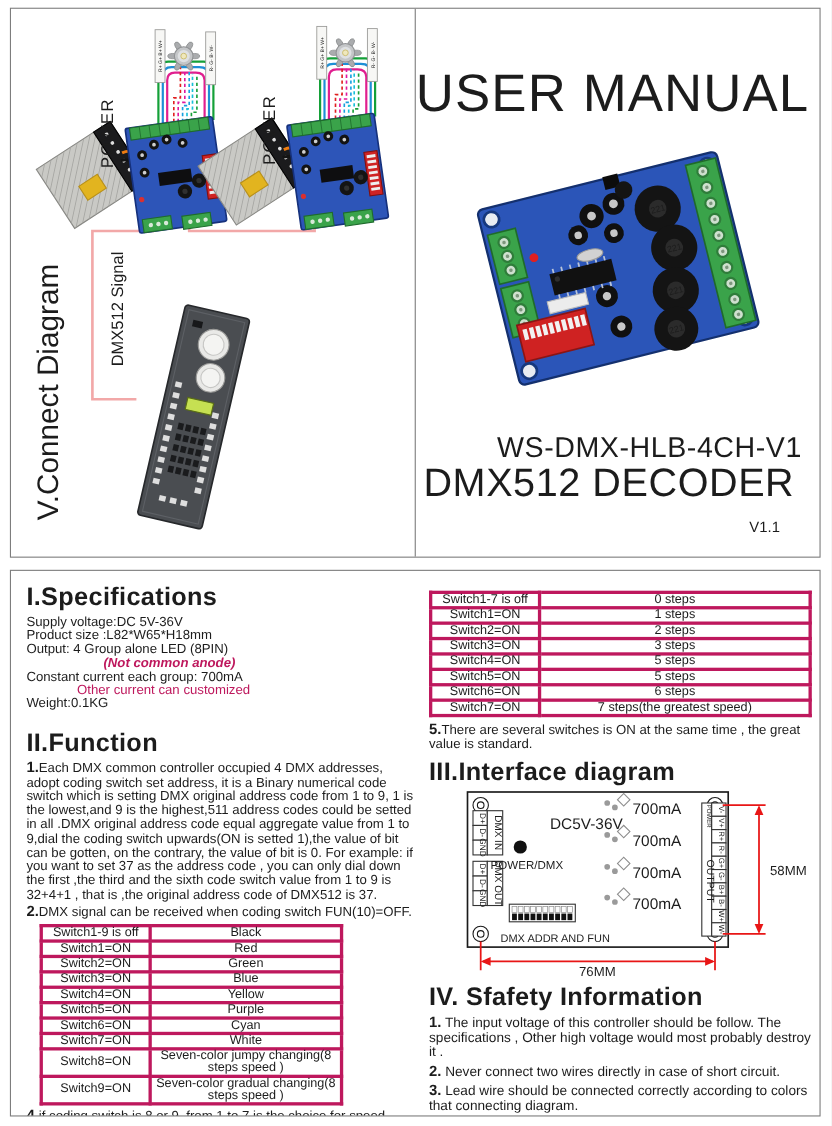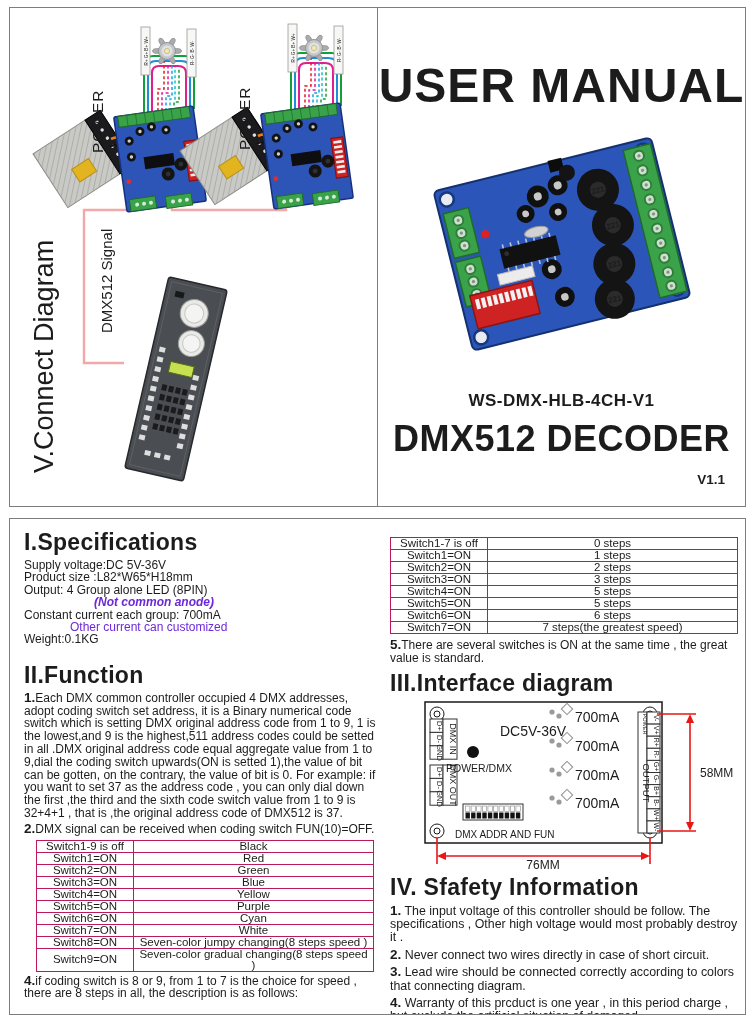--- a/index.html
+++ b/index.html
@@ -2,40 +2,40 @@
 <html><head>
 <meta charset="utf-8">
 <style>
   html,body{margin:0;padding:0;background:#fafafa;}
   .page{position:relative;width:756px;height:1024px;background:#fff;outline:1px solid #ddd;
         font-family:"Liberation Sans","DejaVu Sans",sans-serif;color:#1c1c1c;overflow:hidden;}
   .panel{position:absolute;border:1px solid #7d7d7d;background:#fff;box-sizing:border-box;}
   #top-panel{left:9px;top:7px;width:737px;height:500px;}
   #bottom-panel{left:9px;top:518px;width:737px;height:497px;overflow:hidden;}
   #connect-pane{position:absolute;left:0;top:0;width:368px;height:498px;border-right:1px solid #7d7d7d;box-sizing:border-box;}
-  #cover-pane{position:absolute;left:368px;top:0;right:0;height:498px;font-weight:bold;}
+  #cover-pane{position:absolute;left:368px;top:0;right:16px;height:498px;}
   .um-title{position:absolute;top:50px;left:0;right:0;text-align:center;font-size:48px;letter-spacing:1px;white-space:nowrap;}
-  .model{position:absolute;top:383px;left:0;right:0;text-align:center;font-size:17px;letter-spacing:.5px;}
+  .model{position:absolute;top:383px;left:0;right:0;text-align:right;font-size:26px;letter-spacing:.5px;}
   .product{position:absolute;top:410px;left:0;right:0;text-align:center;font-size:36px;letter-spacing:.5px;}
   .version{position:absolute;right:20px;top:464px;font-size:13.5px;}
   #photo-svg{position:absolute;left:44px;top:120px;}
   #connect-svg{position:absolute;left:0;top:0;}
   .lcol{position:absolute;left:14px;top:8px;width:353px;}
   .rcol{position:absolute;left:380px;top:6px;width:356px;}
   h2{font-size:23px;margin:2px 0 3px 0;letter-spacing:.3px;}
   p{font-size:12px;line-height:12.8px;margin:0;}
   .spec{line-height:12.4px;}
-  .red{color:#6d28d9;}
+  .red{color:#be185d;}
   .note1{font-weight:bold;font-style:italic;padding-left:70px;}
   .note2{padding-left:46px;}
   .num{font-weight:bold;font-size:13.5px;}
   .item{margin-top:3px;}
   table{border-collapse:collapse;margin:4px 0 2px 0;}
-  td{border:1px solid #be185d;font-size:11.5px;line-height:11px;height:11px;text-align:center;padding:0 2px;}
-  #color-table{margin-left:12px;width:338px;}
+  td{border:3px solid #be185d;font-size:11.5px;line-height:11px;height:11px;text-align:center;padding:0 2px;}
+  #color-table{margin-left:12px;width:276px;}
   #speed-table{width:348px;margin-top:12px;}
   td.c1{width:92px;}
   svg text{fill:#1c1c1c;}
 </style>
 </head>
 <body>
 
 <div class="page">
 
   <div class="panel" id="top-panel">

